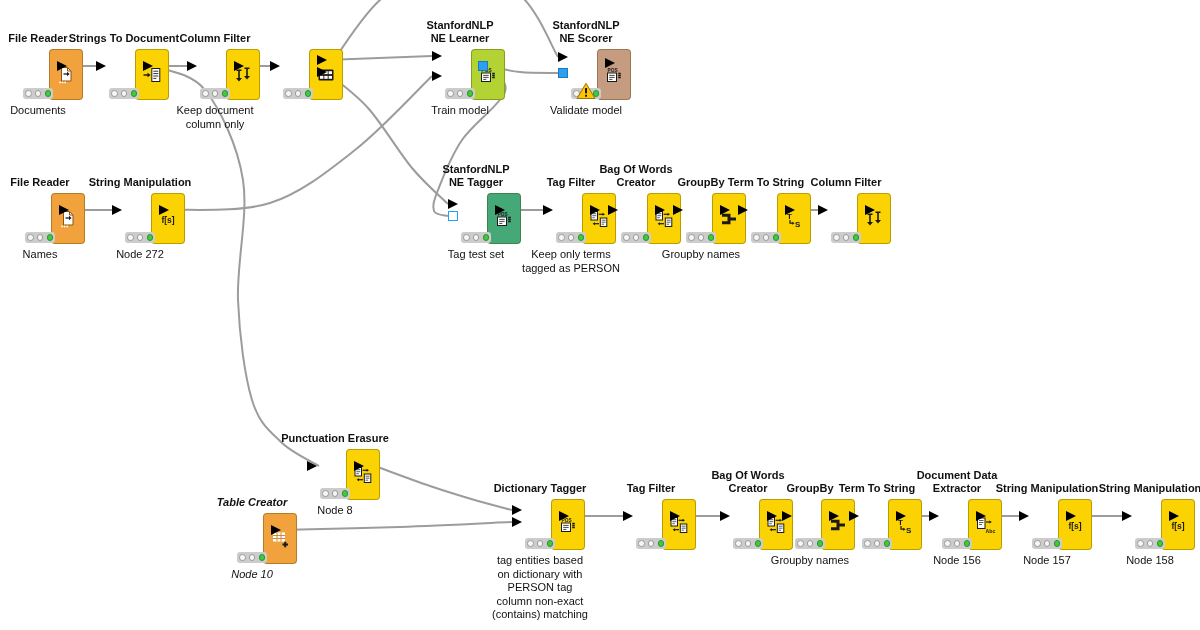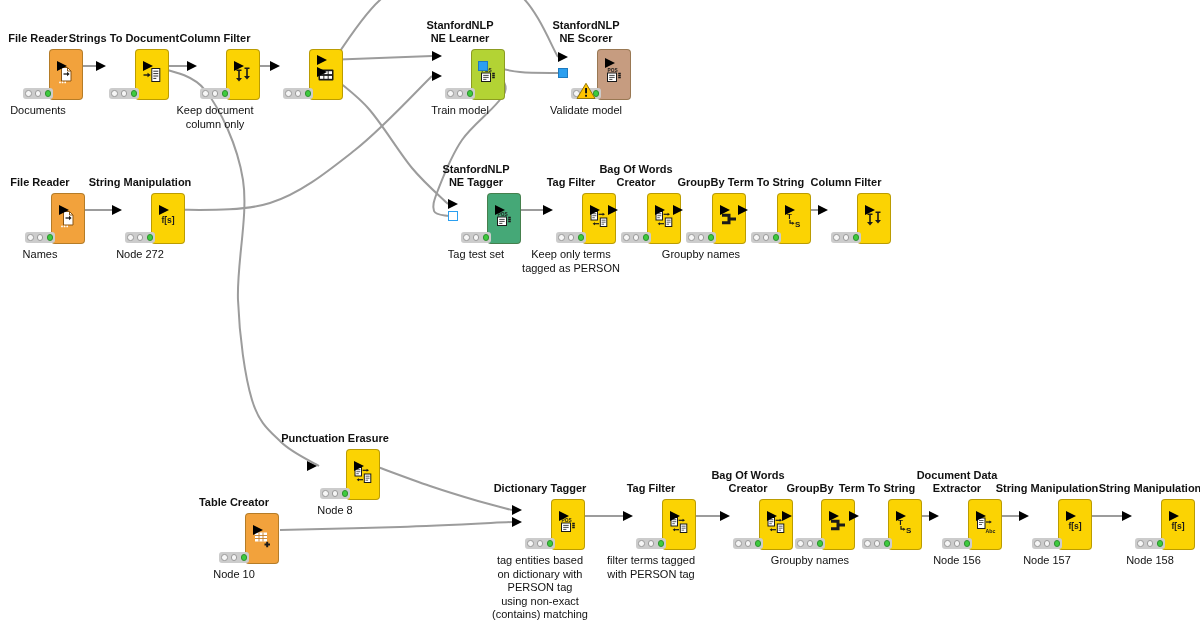--- a/index.html
+++ b/index.html
@@ -441,21 +441,21 @@
       <span class="p-out" style="top: 57px;"></span>
       <div class="lights">
         <span class="dot"></span>
         <span class="dot"></span>
         <span class="dot on"></span>
       </div>
       <div class="annotation">
         <div>Node 8</div>
       </div>
     </div>
-    <div class="node" style="left: 154px; top: 468px;">
+    <div class="node" style="left: 172px; top: 468px; font-style: italic;">
       <div class="title">
         <div>Table Creator</div>
       </div>
       <div class="body" style="background: rgb(242, 162, 60);">
         <span class="icon">
           <svg width="22" height="22" viewBox="0 0 22 22">
             <rect x="4" y="4.5" width="12" height="9" fill="#fff"></rect>
             <path d="M4 7.5 h12 M4 10.5 h12 M8 4.5 v9 M12 4.5 v9" stroke="#c87f24" stroke-width="0.9" fill="none"></path>
             <path d="M13.5 16.5 h5.5 M16.2 13.8 v5.5" stroke="#1a1a1a" stroke-width="2" fill="none"></path>
           </svg>
@@ -490,21 +490,21 @@
       <span class="p-out" style="top: 57px;"></span>
       <div class="lights">
         <span class="dot"></span>
         <span class="dot"></span>
         <span class="dot on"></span>
       </div>
       <div class="annotation">
         <div>tag entities based</div>
         <div>on dictionary with</div>
         <div>PERSON tag</div>
-        <div>using non-exact</div>
+        <div>column non-exact</div>
         <div>(contains) matching</div>
       </div>
     </div>
     <div class="node" style="left: 571px; top: 454px;">
       <div class="title">
         <div>Tag Filter</div>
       </div>
       <div class="body" style="background: rgb(251, 211, 3);">
         <span class="icon">
           <svg width="22" height="22" viewBox="0 0 22 22">
@@ -519,24 +519,20 @@
           </svg>
         </span>
       </div>
       <span class="p-in" style="top: 57px;"></span>
       <span class="p-out" style="top: 57px;"></span>
       <div class="lights">
         <span class="dot"></span>
         <span class="dot"></span>
         <span class="dot on"></span>
       </div>
-      <div class="annotation">
-        <div>filter terms tagged</div>
-        <div>with PERSON tag</div>
-      </div>
     </div>
     <div class="node" style="left: 668px; top: 454px;">
       <div class="title">
         <div>Bag Of Words</div>
         <div>Creator</div>
       </div>
       <div class="body" style="background: rgb(251, 211, 3);">
         <span class="icon">
           <svg width="22" height="22" viewBox="0 0 22 22">
             <rect x="3" y="3.5" width="6.5" height="8.5" fill="#fff" stroke="#1a1a1a" stroke-width="1"></rect>

